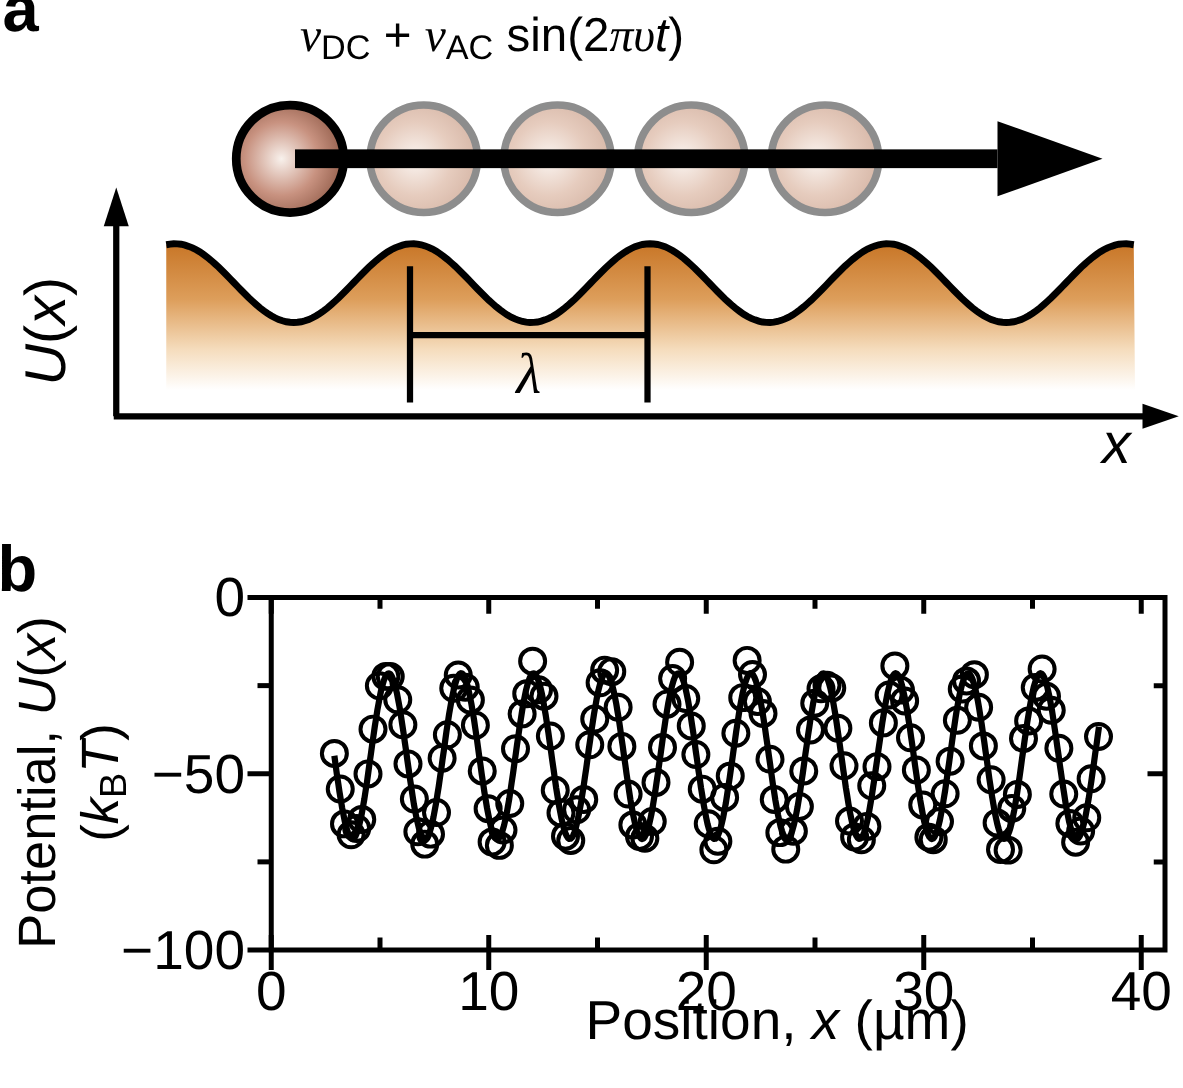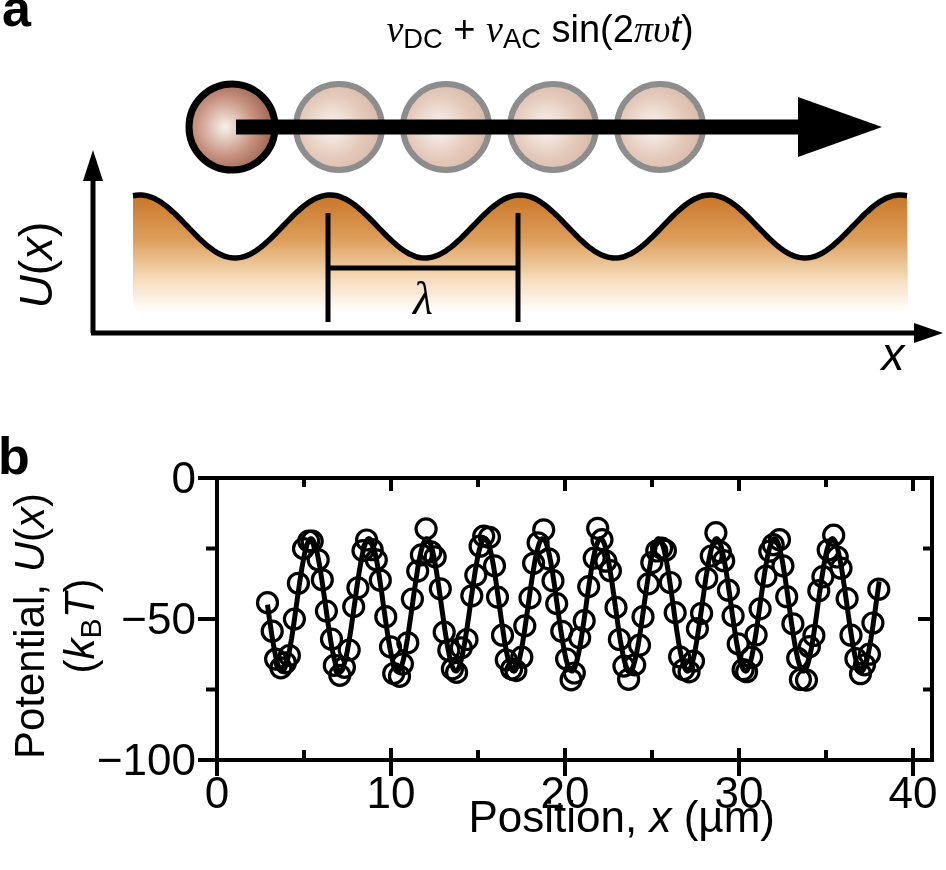--- a/index.html
+++ b/index.html
@@ -4,21 +4,21 @@
 <style>
   html,body{margin:0;padding:0;background:#fff;}
   #root{
     position:relative;width:946px;height:870px;background:#fff;overflow:hidden;
     font-family:"Liberation Sans",sans-serif;color:#000;
   }
   svg{position:absolute;left:0;top:0;}
   .pl{position:absolute;font-weight:700;font-size:52px;line-height:1;}
   #a-label{left:2px;top:-18px;}
   #b-label{left:-2px;top:430px;}
-  #a-title{position:absolute;left:240px;top:8px;width:600px;text-align:center;
+  #a-title{position:absolute;left:240px;top:8px;width:600px;text-align:left;
            font-size:38px;line-height:1.15;white-space:nowrap;}
   .n{font-style:normal;}
   .i{font-style:italic;}
   .si{font-family:"Liberation Serif",serif;font-style:italic;}
   .sub{font-size:0.72em;vertical-align:-0.22em;}
   #a-ylabel{position:absolute;left:-39px;top:240px;width:150px;height:50px;text-align:center;
             font-size:46px;line-height:50px;transform:rotate(-90deg);white-space:nowrap;}
   #a-xlabel{position:absolute;left:853px;top:331px;width:80px;text-align:center;
             font-size:46px;line-height:1;white-space:nowrap;}
   #lambda{position:absolute;left:401px;top:276px;width:44px;text-align:center;

